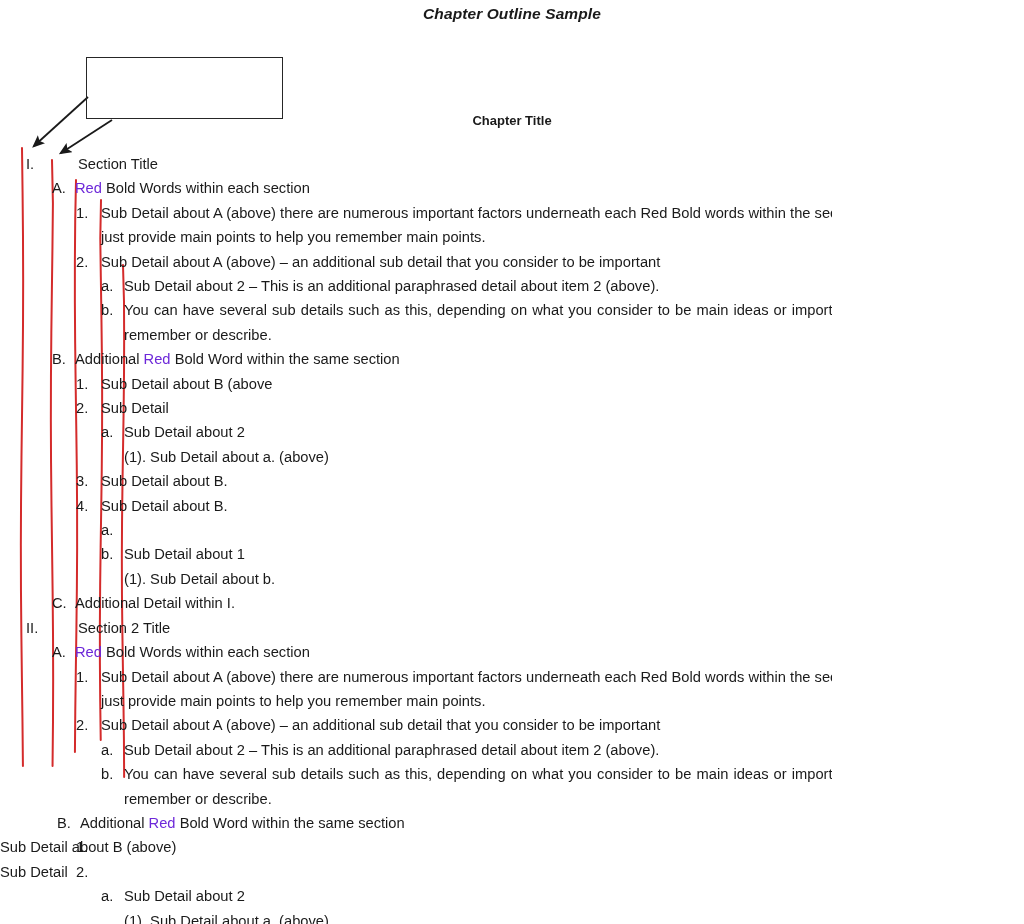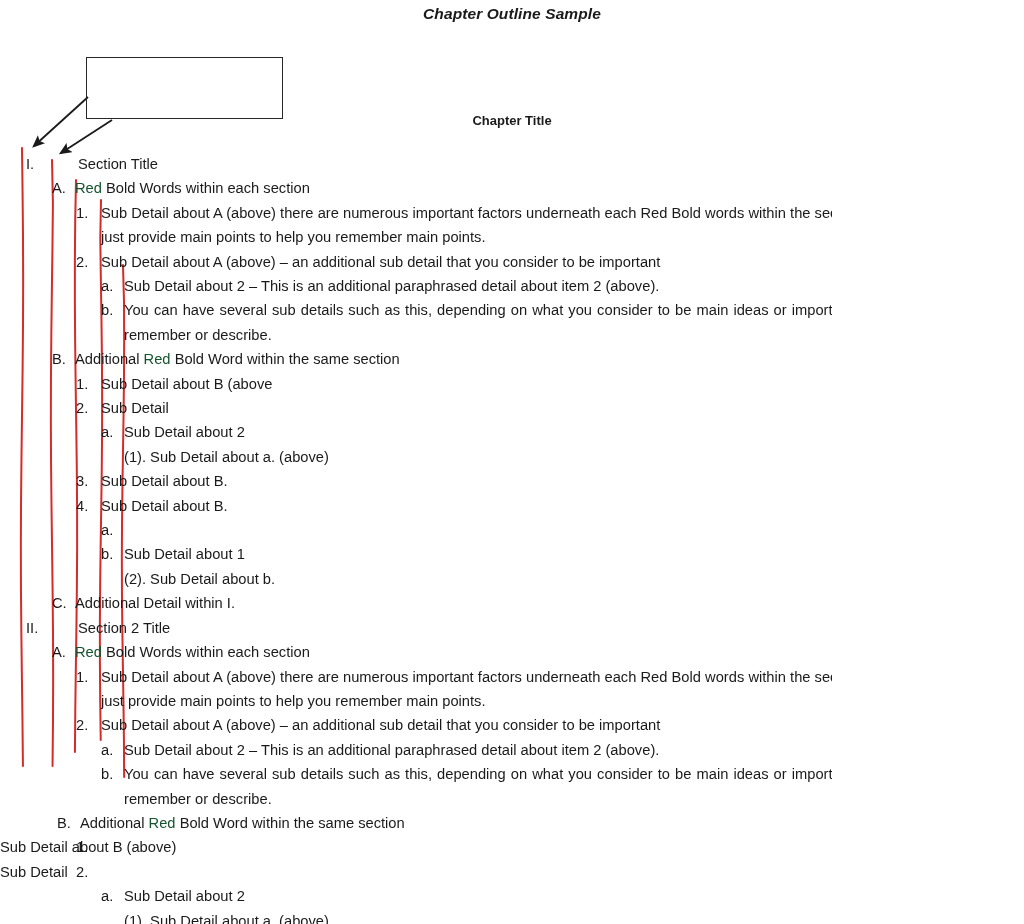--- a/index.html
+++ b/index.html
@@ -107,21 +107,21 @@
     white-space: nowrap;
   }
   .body-text {
     display: block;
     padding-right: 10px;
   }
   .just .body-text {
     text-align: justify;
     text-align-last: left;
   }
-  .red-word { color: #14532d; margin-top: 26px; }
+  .red-word { color: #6d28d9; margin-top: 26px; }
 
   
   .lvl-I   .marker { left: 26px; }
   .lvl-I   .body-text { margin-left: 78px; }
 
   .lvl-A   .marker { left: 52px; }
   .lvl-A   .body-text { margin-left: 75px; }
 
   .lvl-1   .marker { left: 76px; }
   .lvl-1   .body-text { margin-left: 101px; }
@@ -223,21 +223,21 @@
         <span class="body-text">Sub Detail about B.</span>
       </div>
       <div class="row lvl-a">
         <span class="marker">a.</span>
       </div>
       <div class="row lvl-a">
         <span class="marker">b.</span>
         <span class="body-text">Sub Detail about 1</span>
       </div>
       <div class="row lvl-p">
-        <span class="body-text">(2). Sub Detail about b.</span>
+        <span class="body-text">(1). Sub Detail about b.</span>
       </div>
       <div class="row lvl-A">
         <span class="marker">C.</span>
         <span class="body-text">Additional Detail within I.</span>
       </div>
       <div class="row lvl-I">
         <span class="marker">II.</span>
         <span class="body-text">Section 2 Title</span>
       </div>
       <div class="row lvl-A">

